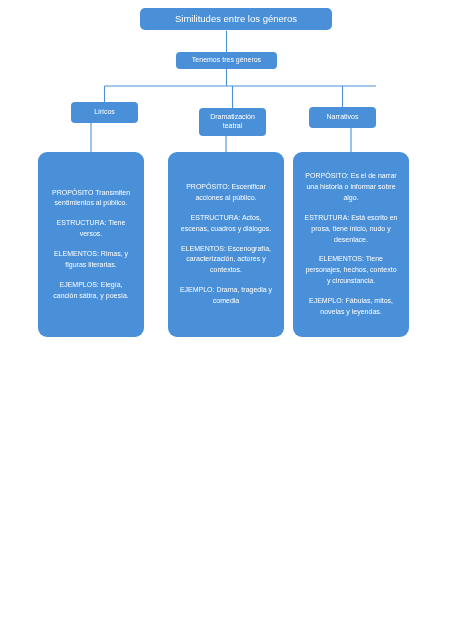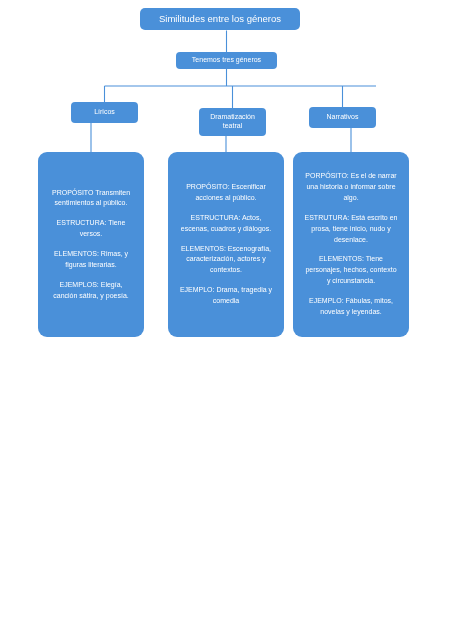--- a/index.html
+++ b/index.html
@@ -28,21 +28,21 @@
     box-sizing: border-box;
     display: flex;
     align-items: center;
     justify-content: center;
     text-align: center;
     line-height: 1.25;
   }
   #root-node {
     left: 140px;
     top: 8px;
-    width: 160px;
+    width: 192px;
     height: 22px;
     font-size: 9.5px;
     border-radius: 5px;
   }
   #level2-node {
     left: 176px;
     top: 52px;
     width: 101px;
     height: 17px;
     font-size: 7px;

